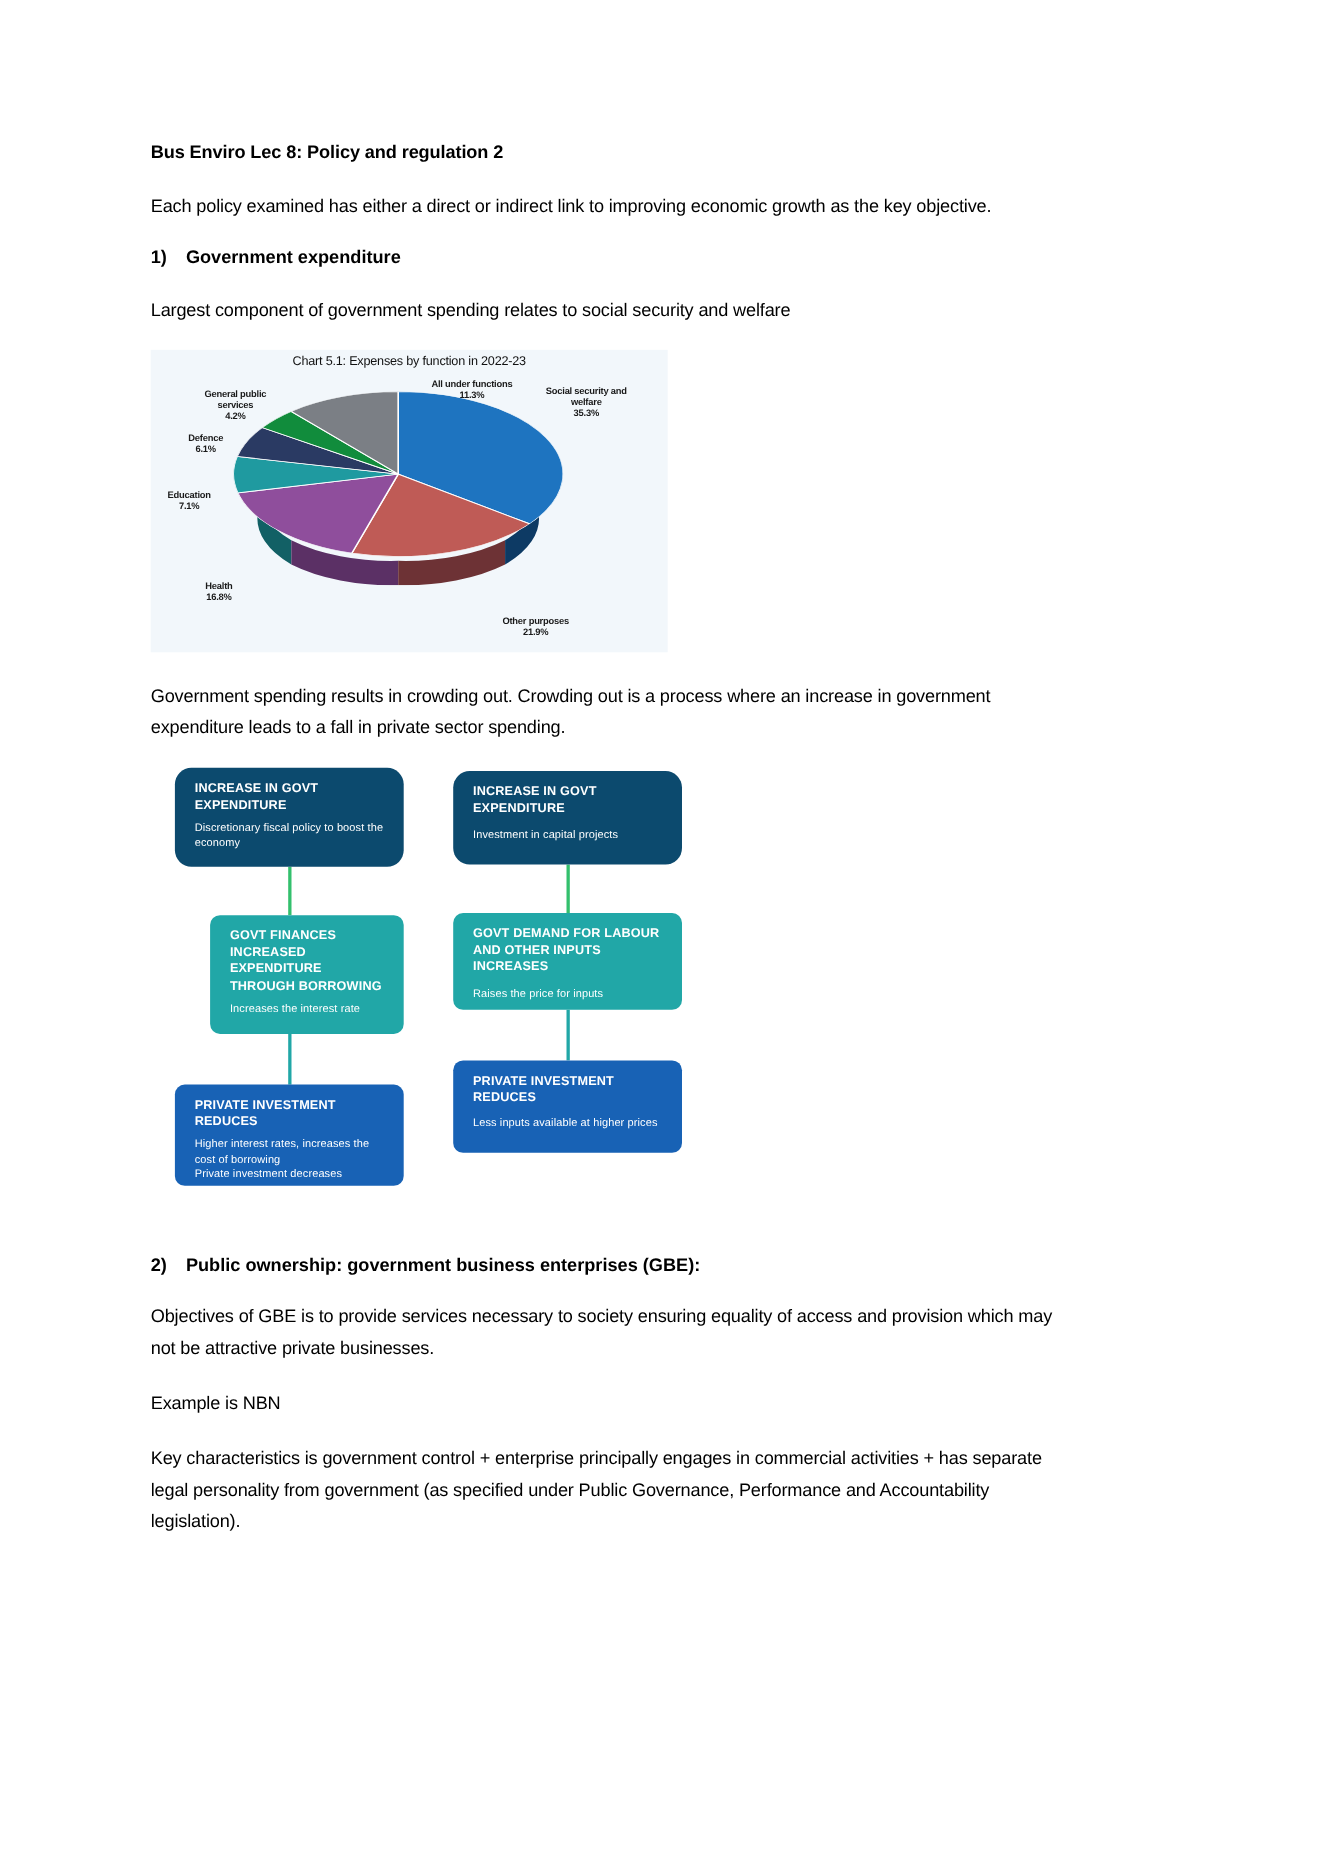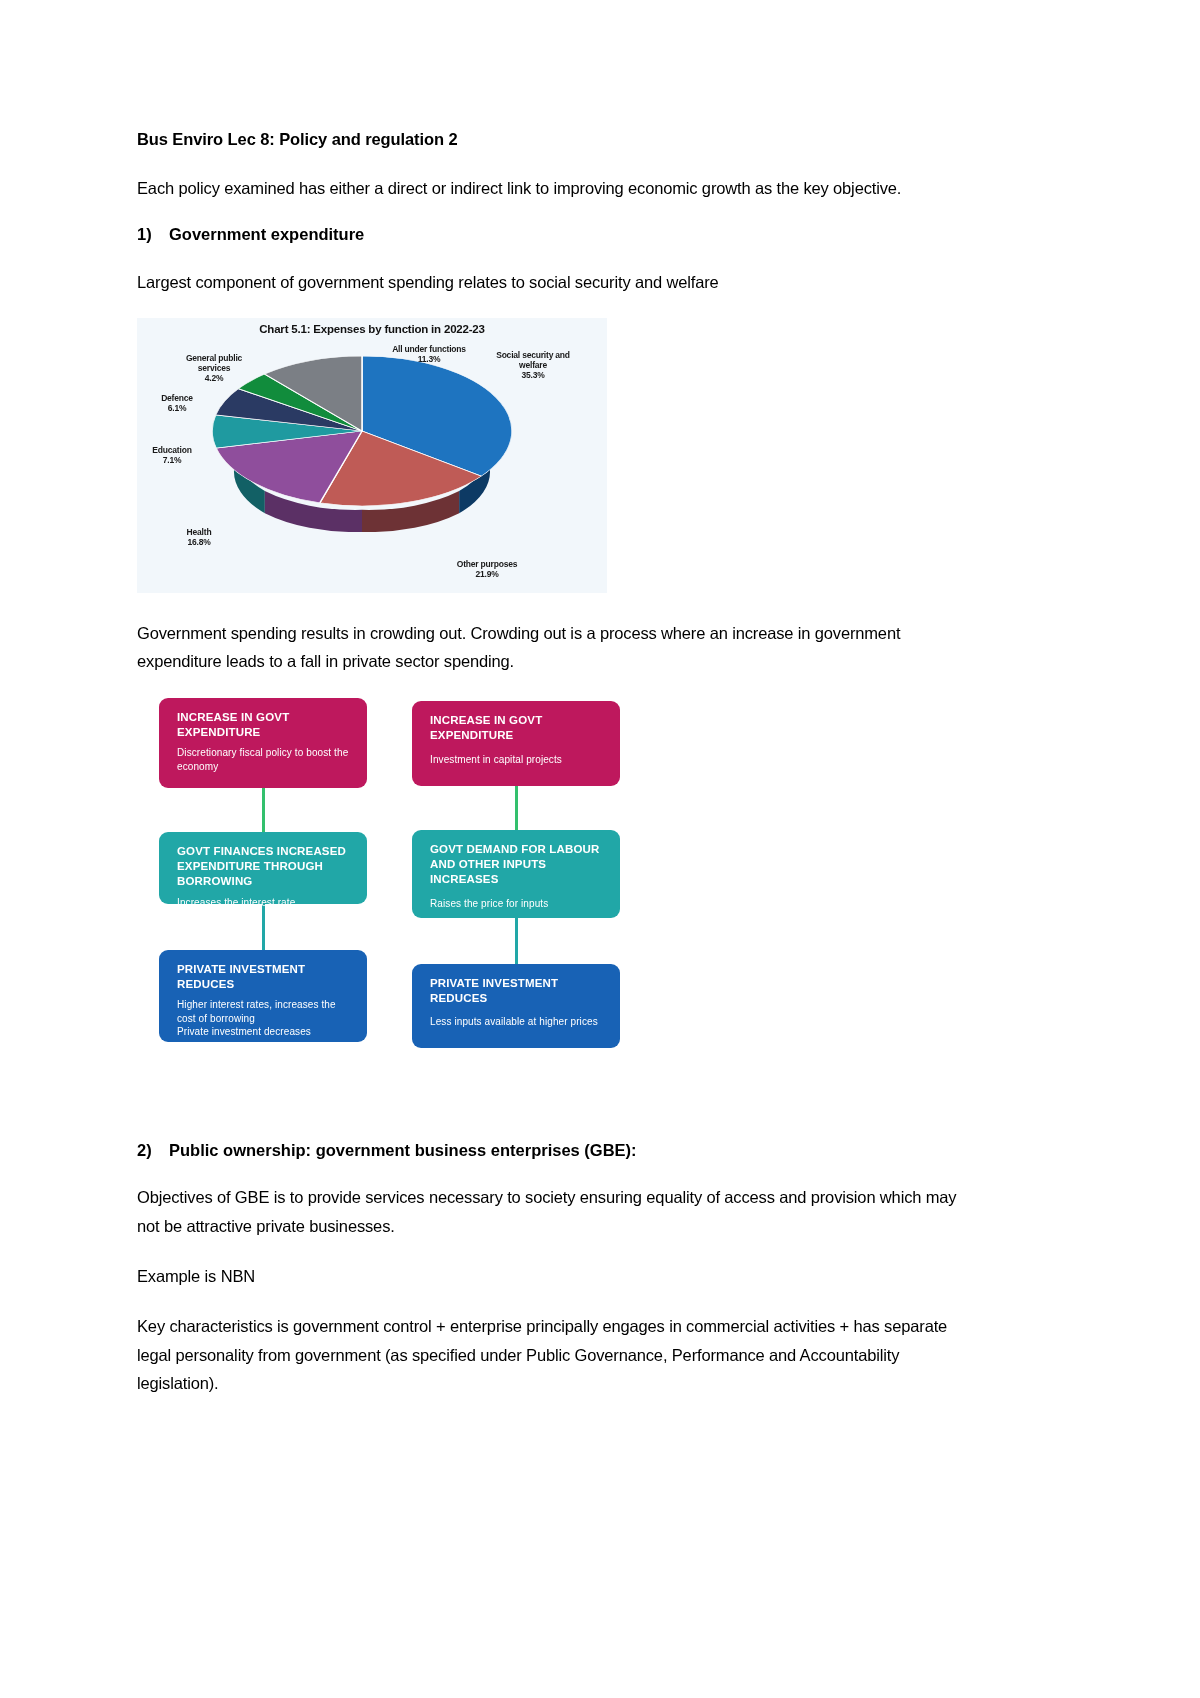--- a/index.html
+++ b/index.html
@@ -63,21 +63,21 @@
     background: #f2f7fb;
     margin: 0 0 26px 0;
   }
   .chart-title {
     position: absolute;
     top: 5px;
     left: 0;
     width: 100%;
     text-align: center;
     font-size: 11.5px;
-    font-weight: bold;
+    font-weight: normal;
     color: #111;
     letter-spacing: -0.2px;
   }
   .pie-wrap {
     position: absolute;
     left: 75px;
     top: 38px;
     width: 300px;
     height: 215px;
   }
@@ -141,21 +141,21 @@
     letter-spacing: 0.15px;
     margin: 0 0 6px 0;
   }
   .fbox .fsub {
     font-size: 10px;
     line-height: 1.35;
     letter-spacing: 0.1px;
     font-weight: normal;
     margin: 0;
   }
-  .fbox.green { background: #be185d; }
+  .fbox.green { background: #0c4a6e; border-radius: 15px; }
   .fbox.teal  { background: #21a7a7; }
   .fbox.blue  { background: #1862b5; }
 
   .connector {
     width: 3px;
     margin: 0 auto;
   }
   .connector.green { background: #33c06d; }
   .connector.teal  { background: #21a7a7; }
 
@@ -186,21 +186,21 @@
         <div>All under functions</div>
         <div>11.3%</div>
       </div>
 
       <div class="plabel" style="left:22px; top:35px; width:110px;">
         <div>General public</div>
         <div>services</div>
         <div>4.2%</div>
       </div>
 
-      <div class="plabel" style="left:0; top:75px; width:80px;">
+      <div class="plabel" style="left:10px; top:75px; width:80px;">
         <div>Defence</div>
         <div>6.1%</div>
       </div>
 
       <div class="plabel" style="left:-6px; top:127px; width:82px;">
         <div>Education</div>
         <div>7.1%</div>
       </div>
 
       <div class="plabel" style="left:22px; top:209px; width:80px;">
@@ -253,21 +253,21 @@
     <p class="para">Government spending results in crowding out. Crowding out is a process where an increase in government expenditure leads to a fall in private sector spending.</p>
 
     <div class="flow">
 
       <div class="flowcol left">
         <div class="fbox green" style="height:90px;">
           <div class="ftitle">INCREASE IN GOVT EXPENDITURE</div>
           <div class="fsub">Discretionary fiscal policy  to boost the economy</div>
         </div>
         <div class="connector green" style="height:44px;"></div>
-        <div class="fbox teal" style="height:72px;">
+        <div class="fbox teal" style="height:108px;margin-left:32px;">
           <div class="ftitle">GOVT  FINANCES INCREASED EXPENDITURE THROUGH BORROWING</div>
           <div class="fsub">Increases the interest rate</div>
         </div>
         <div class="connector teal" style="height:46px;"></div>
         <div class="fbox blue" style="height:92px;">
           <div class="ftitle">PRIVATE INVESTMENT REDUCES</div>
           <div class="fsub" style="white-space:pre-line;">Higher interest rates, increases the cost of borrowing
 Private investment decreases</div>
         </div>
       </div>

